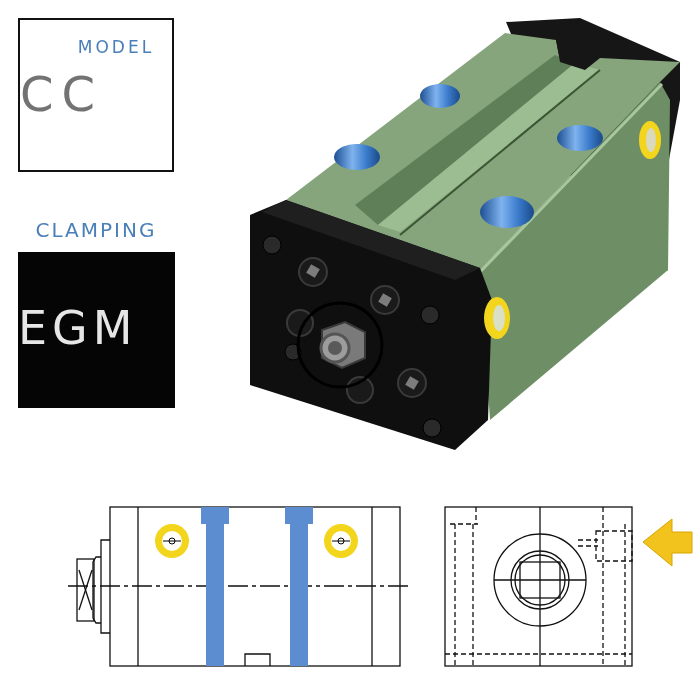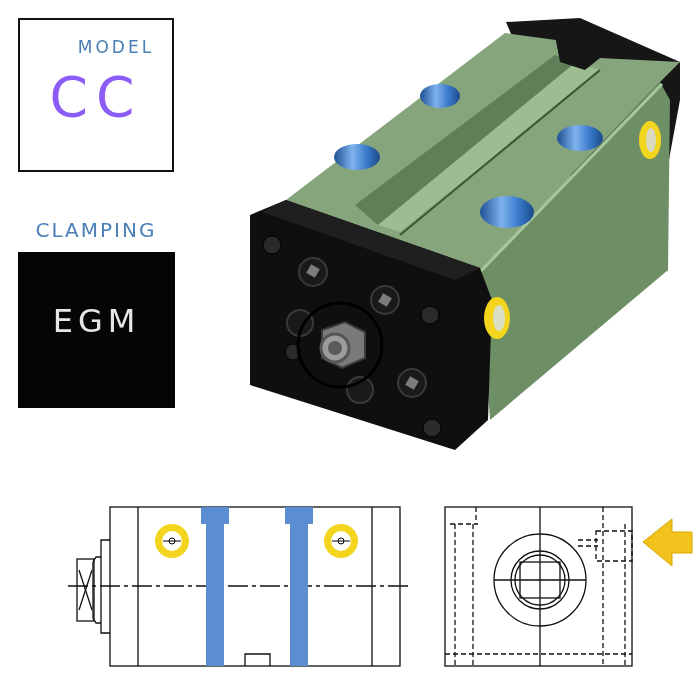--- a/index.html
+++ b/index.html
@@ -1,22 +1,22 @@
 <!DOCTYPE html>
 <html><head>
 <meta charset="utf-8">
 <style>
   html, body { margin: 0; padding: 0; background: #ffffff; }
   body { width: 700px; height: 700px; position: relative; overflow: hidden; font-family: "DejaVu Sans", sans-serif; }
   .model-box { position: absolute; left: 18px; top: 18px; width: 156px; height: 154px; border: 2px solid #111; box-sizing: border-box; }
   .model-label { position: absolute; left: 0; right: 0; top: 17px; text-align: center; color: #4a7fb8; font-size: 17px; letter-spacing: 3px; margin-left: 40px; }
-  .model-value { position: absolute; left: 0; right: 0; top: 50px; text-align: center; color: #8b5cf6; font-size: 55px; letter-spacing: 8px; font-weight: normal; line-height: 1; }
+  .model-value { position: absolute; left: 0; right: 0; top: 50px; text-align: left; color: #737373; font-size: 48px; letter-spacing: 8px; font-weight: normal; line-height: 1; }
   .clamping-label { position: absolute; left: 18px; width: 156px; top: 218px; text-align: center; color: #4a7fb8; font-size: 20px; letter-spacing: 2px; }
   .egm-box { position: absolute; left: 18px; top: 252px; width: 157px; height: 156px; background: #050505; }
-  .egm-text { position: absolute; left: 0; right: 0; top: 53px; text-align: center; color: #e6e6e6; font-size: 32px; letter-spacing: 5px; line-height: 1; }
+  .egm-text { position: absolute; left: 0; right: 0; top: 53px; text-align: left; color: #e6e6e6; font-size: 46px; letter-spacing: 5px; line-height: 1; }
   svg { position: absolute; left: 0; top: 0; }
 </style>
 </head>
 <body>
 
 <div class="model-box">
   <div class="model-label">MODEL</div>
   <div class="model-value">CC</div>
 </div>
 <div class="clamping-label">CLAMPING</div>

